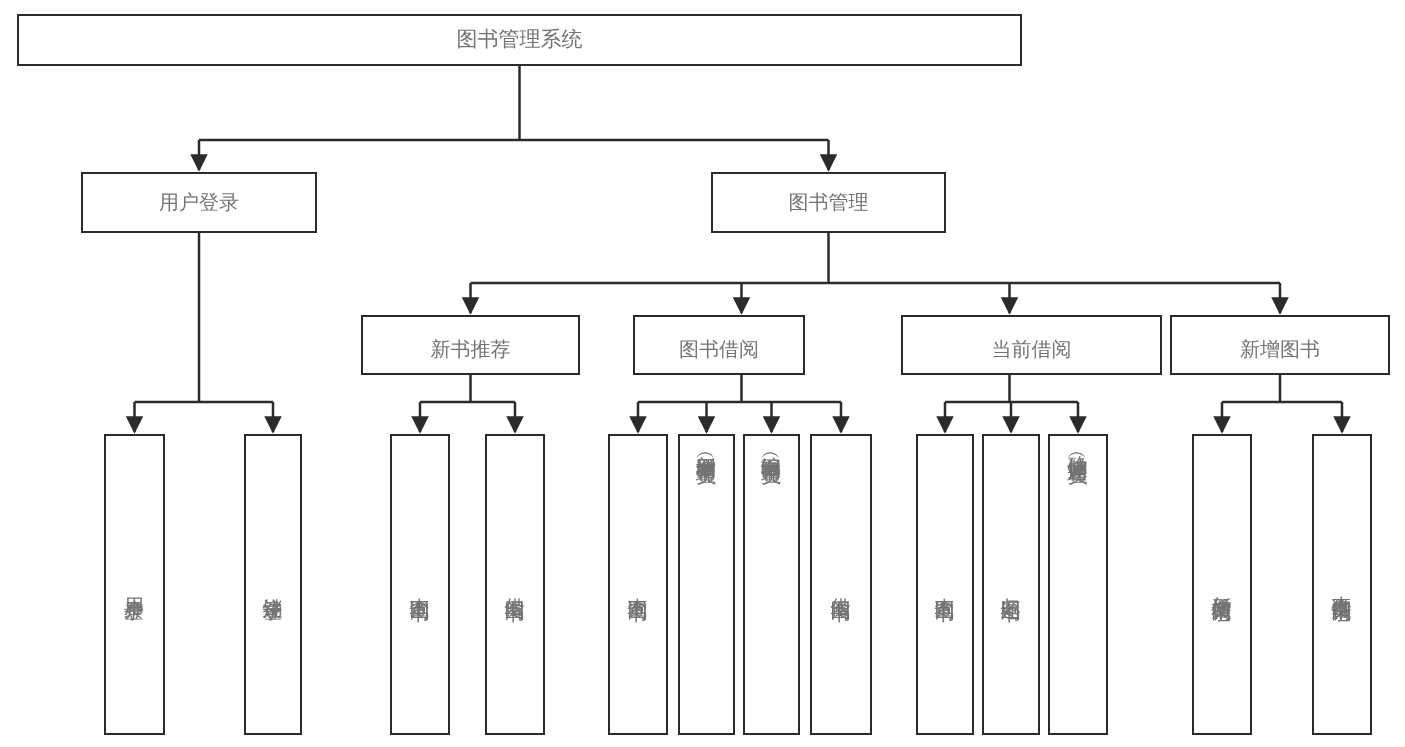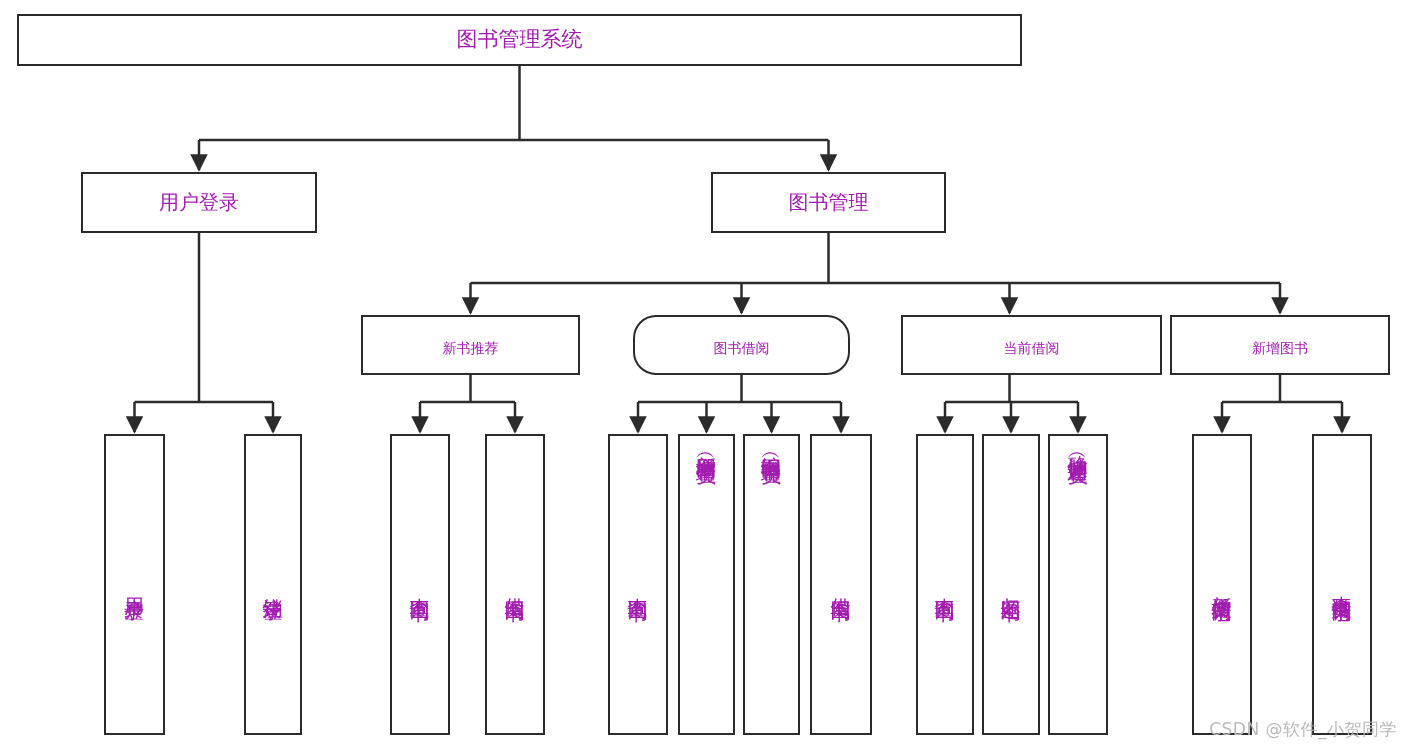--- a/index.html
+++ b/index.html
@@ -28,28 +28,28 @@
     position: absolute;
     box-sizing: border-box;
     background: #ffffff;
     border: 2.5px solid #2b2b2b;
     display: flex;
     align-items: center;
     justify-content: center;
     z-index: 2;
   }
   .node-label {
-    color: #a21caf;
+    color: #737373;
     text-align: center;
     line-height: 1.12;
     white-space: pre;
   }
   .lvl0 .node-label { font-size: 21px; }
   .lvl1 .node-label { font-size: 20px; }
-  .lvl2 .node-label { font-size: 14px; margin-top: 8px; }
+  .lvl2 .node-label { font-size: 20px; margin-top: 8px; }
   .leaf {
     align-items: flex-start;
     justify-content: center;
     padding-top: 4px;
   }
   .leaf .node-label {
     writing-mode: vertical-rl;
     text-orientation: upright;
     font-size: 20px;
     letter-spacing: 1.5px;
@@ -123,21 +123,21 @@
       </div>
       <div class="node lvl1" style="left: 81px; top: 172px; width: 236px; height: 61px;">
         <div class="node-label">用户登录</div>
       </div>
       <div class="node lvl1" style="left: 711px; top: 172px; width: 235px; height: 61px;">
         <div class="node-label">图书管理</div>
       </div>
       <div class="node lvl2" style="left: 361px; top: 315px; width: 219px; height: 60px;">
         <div class="node-label">新书推荐</div>
       </div>
-      <div class="node lvl2" style="left: 633px; top: 315px; width: 217px; height: 60px; border-radius: 23px;">
+      <div class="node lvl2" style="left: 633px; top: 315px; width: 172px; height: 60px;">
         <div class="node-label">图书借阅</div>
       </div>
       <div class="node lvl2" style="left: 901px; top: 315px; width: 261px; height: 60px;">
         <div class="node-label">当前借阅</div>
       </div>
       <div class="node lvl2" style="left: 1170px; top: 315px; width: 220px; height: 60px;">
         <div class="node-label">新增图书</div>
       </div>
       <div class="node lvl3 leaf centered" style="left: 104px; top: 434px; width: 61px; height: 301px;">
         <div class="node-label">用户登录</div>
@@ -173,14 +173,13 @@
         <div class="node-label">确认归还（管理员）</div>
       </div>
       <div class="node lvl3 leaf centered" style="left: 1192px; top: 434px; width: 60px; height: 301px;">
         <div class="node-label">新增借阅记录</div>
       </div>
       <div class="node lvl3 leaf centered" style="left: 1312px; top: 434px; width: 60px; height: 301px;">
         <div class="node-label">查询借阅记录</div>
       </div>
     </div>
 
-  <div class="watermark">CSDN @软件_小贺同学</div>
 </div>
 
 </body></html>

